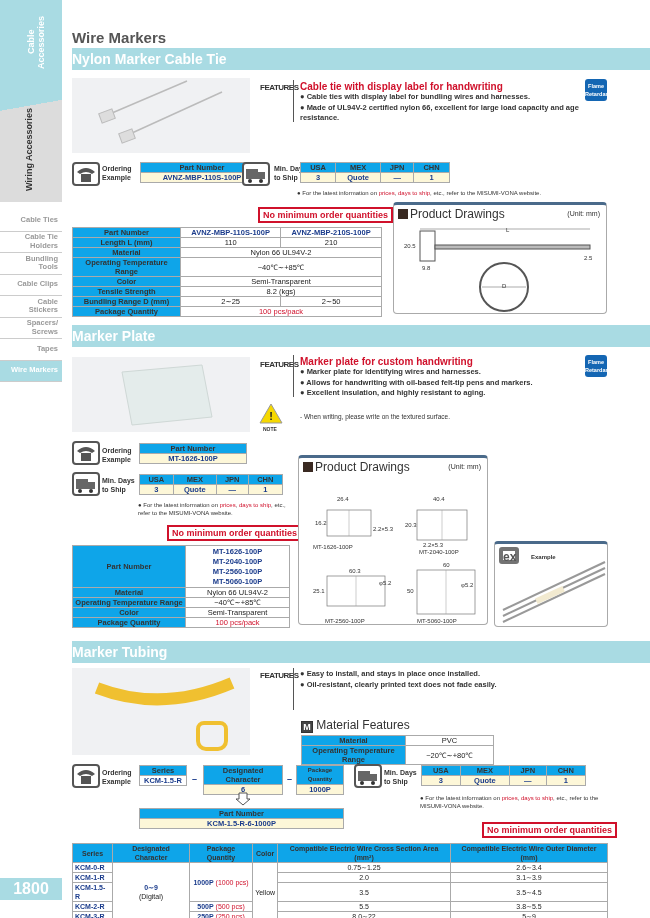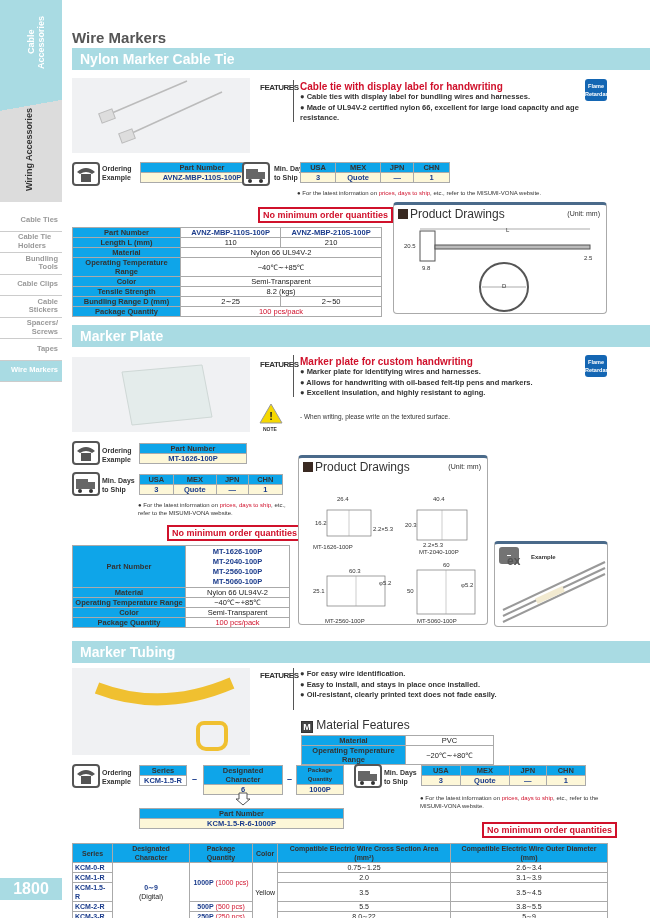--- a/index.html
+++ b/index.html
@@ -8,21 +8,21 @@
 
 .sb-top{position:absolute;left:0;top:0;width:62px;height:82px;background:#a9dbe3}
 .sb-top2{position:absolute;left:0;top:82px;width:62px;height:120px;background:linear-gradient(170deg,#a9dbe3 0 22%,#dcdcdc 22% 100%)}
 .sb-vert{position:absolute;writing-mode:vertical-rl;transform:rotate(180deg);font-weight:bold;font-size:9px;text-align:center}
 .sb-items{position:absolute;left:0;top:210px;width:62px}
 .sb-item{height:21.5px;border-bottom:1px solid #ccc;font-size:7.5px;font-weight:bold;color:#999;text-align:right;padding-right:4px;display:flex;align-items:center;justify-content:flex-end;line-height:1.15}
 .sb-item.active{background:#a9dbe3;color:#fff}
 .page-num{position:absolute;left:0;top:878px;width:62px;height:22px;background:#a9dbe3;color:#fff;font-weight:bold;font-size:16px;text-align:center;line-height:22px}
 
 .h-main{position:absolute;left:72px;top:29px;font-size:15px;font-weight:bold;color:#555}
-.sec-bar{position:absolute;left:72px;width:578px;height:22px;background:#a9dbe3;color:#fff;font-weight:bold;font-size:14px;padding-left:8px;line-height:22px}
+.sec-bar{position:absolute;left:72px;width:578px;height:22px;background:#a9dbe3;color:#fff;font-weight:bold;font-size:14px;padding-left:0;line-height:22px}
 .photo{position:absolute;background:#f0f1f3}
 .features{position:absolute}
 .feat-label{position:absolute;font-size:8px;font-weight:bold;color:#333;letter-spacing:-0.5px}
 .feat-line{position:absolute;width:1px;background:#555}
 .feat-title{font-size:10px;font-weight:bold;color:#d0112b}
 .feat-bullet{font-size:7.5px;font-weight:bold;color:#333;line-height:10.5px}
 .flame{position:absolute;width:22px;height:22px;background:#1466b3;border-radius:3px;color:#fff;font-size:5.5px;text-align:center;line-height:8px;padding-top:3px;font-weight:bold}
 
 table{border-collapse:collapse;font-size:7.5px}
 td,th{border:1px solid #aaa;text-align:center;padding:0 2px;height:10px;line-height:9px}
@@ -48,21 +48,21 @@
   <div class="sb-vert" style="left:26px;top:12px;color:#fff;width:22px;height:60px">Cable Accessories</div>
 </div>
 <div class="sb-top2">
   <div class="sb-vert" style="left:24px;top:20px;color:#333;height:95px;width:14px">Wiring Accessories</div>
 </div>
 <div class="sb-items">
   <div class="sb-item">
       <span>Cable Ties</span>
     </div>
   <div class="sb-item">
-      <span style="width:40px;text-align:left">Cable Tie Holders</span>
+      <span style="width:40px;text-align:right">Cable Tie Holders</span>
     </div>
   <div class="sb-item">
       <span style="width:36px;text-align:right">Bundling Tools</span>
     </div>
   <div class="sb-item">
       <span>Cable Clips</span>
     </div>
   <div class="sb-item">
       <span style="width:36px;text-align:right">Cable Stickers</span>
     </div>
@@ -321,21 +321,21 @@
   <div class="dim" style="left:14px;top:130px">25.1</div>
   <div class="dim" style="left:80px;top:122px">φ5.2</div>
   <div class="dim" style="left:26px;top:160px">MT-2560-100P</div>
   <div class="dim" style="left:144px;top:104px">60</div>
   <div class="dim" style="left:108px;top:130px">50</div>
   <div class="dim" style="left:162px;top:124px">φ5.2</div>
   <div class="dim" style="left:118px;top:160px">MT-5060-100P</div>
 </div>
 
 <div class="drawing" style="left:494px;top:541px;width:114px;height:86px">
-  <div style="position:absolute;left:4px;top:3px;width:20px;height:17px;border:8px solid #737373;border-radius:3px;font-weight:bold;font-size:12px;color:#555;line-height:13px;text-align:center">ex</div>
+  <div style="position:absolute;left:4px;top:3px;width:20px;height:17px;border:4px solid #737373;border-radius:3px;font-weight:bold;font-size:12px;color:#555;line-height:13px;text-align:center">ex</div>
   <div class="dim" style="left:36px;top:10px;font-weight:bold">Example</div>
   <svg width="114" height="86">
     <g stroke="#999" stroke-width="2">
         <line x1="8" y1="78" x2="110" y2="30"></line>
         <line x1="8" y1="72" x2="110" y2="24"></line>
         <line x1="8" y1="66" x2="110" y2="18"></line>
       </g>
     <rect x="40" y="48" width="30" height="6" fill="#f2ead0" transform="rotate(-25 55 51)"></rect>
   </svg>
 </div>
@@ -343,21 +343,20 @@
 <div class="sec-bar" style="top:641px">Marker Tubing</div>
 <div class="photo" style="left:72px;top:668px;width:178px;height:87px">
   <svg width="178" height="87">
     <path d="M25 20 Q90 45 160 15" fill="none" stroke="#f0c030" stroke-width="12"></path>
     <path d="M132 55 h16 a6 6 0 0 1 6 6 v12 a8 8 0 0 1 -8 8 h-12 a8 8 0 0 1 -8 -8 v-12 a6 6 0 0 1 6 -6z" fill="none" stroke="#f0c030" stroke-width="4"></path>
   </svg>
 </div>
 <div class="feat-label" style="left:260px;top:671px">FEATURES</div>
 <div class="feat-line" style="left:293px;top:668px;height:42px"></div>
 <div class="features" style="left:300px;top:669px;width:300px">
-  <div class="feat-bullet">● <span>For easy wire identification.</span></div>
   <div class="feat-bullet">● <span>Easy to install, and stays in place once installed.</span></div>
   <div class="feat-bullet">● <span>Oil-resistant, clearly printed text does not fade easily.</span></div>
 </div>
 <div class="abs" style="left:301px;top:718px;font-size:12px;color:#333"><span style="display:inline-block;width:12px;height:12px;border:1.5px solid #333;background:#444;color:#fff;font-size:9px;font-weight:bold;text-align:center;line-height:10px;vertical-align:-1px">M</span> <span>Material Features</span></div>
 <table class="abs" style="left:301px;top:735px;width:193px">
   <tbody>
       <tr>
         <td class="hd" style="width:104px">Material</td>
         <td>PVC</td>
       </tr>

